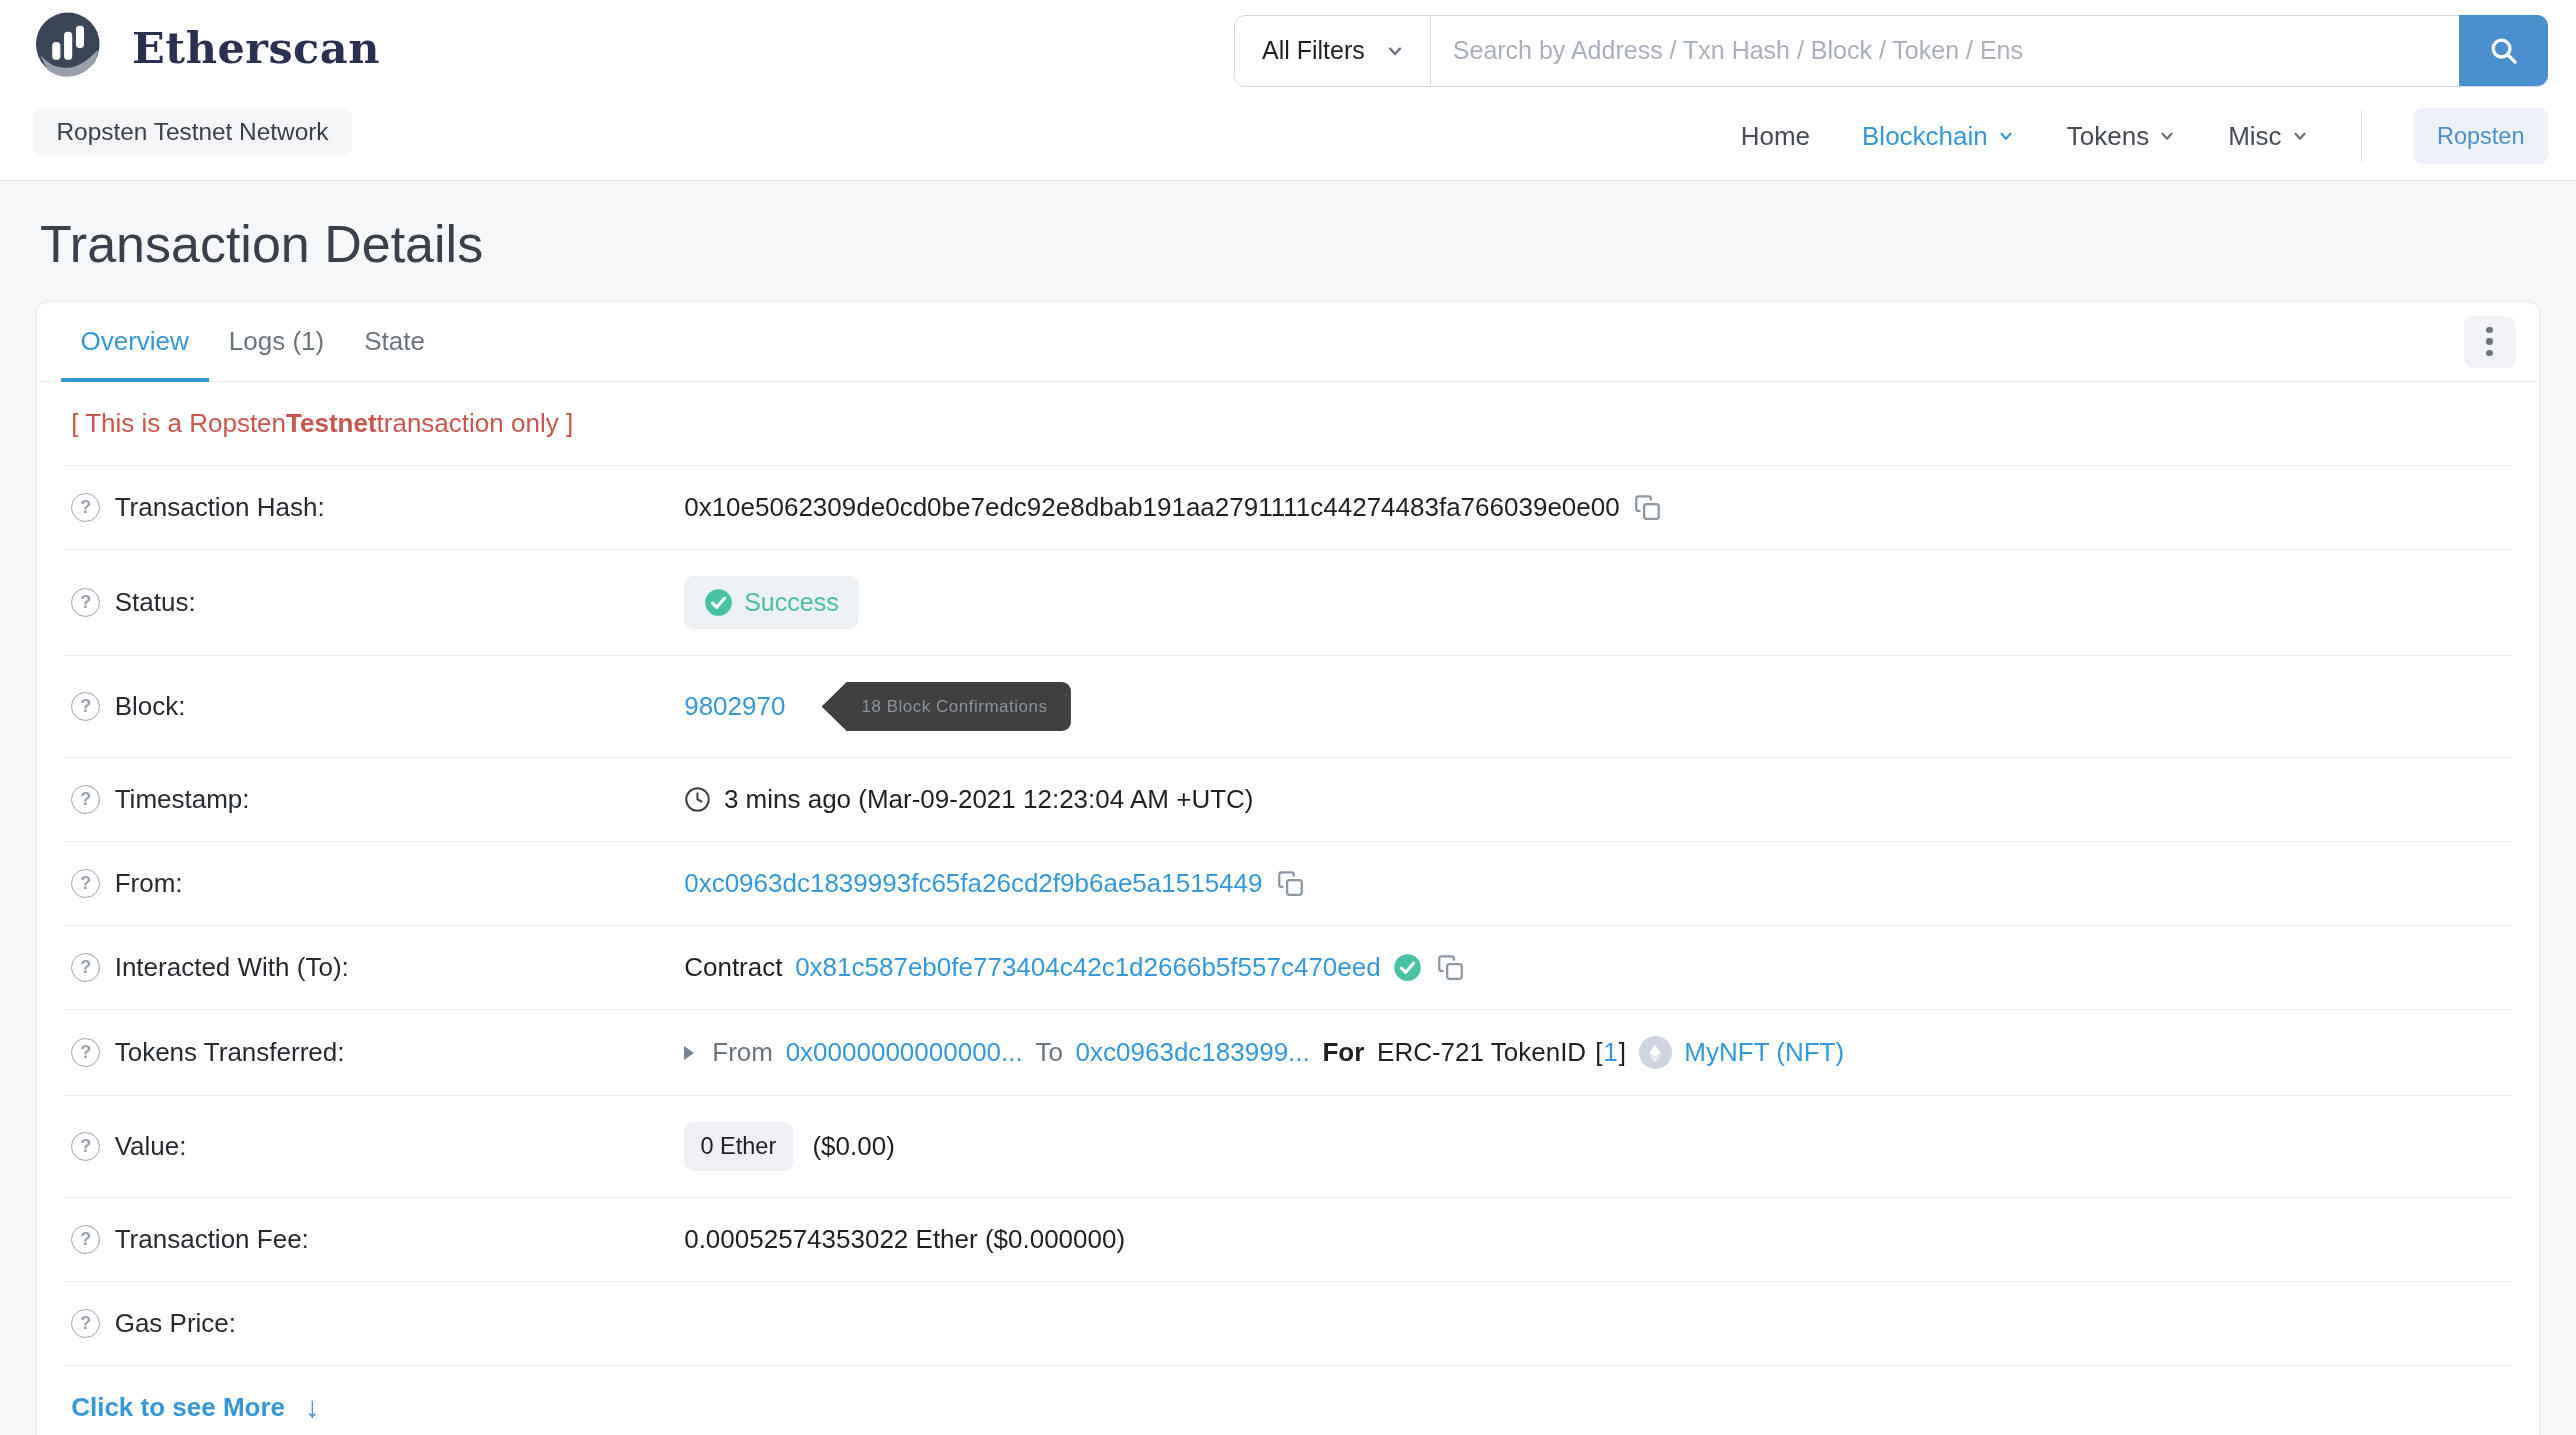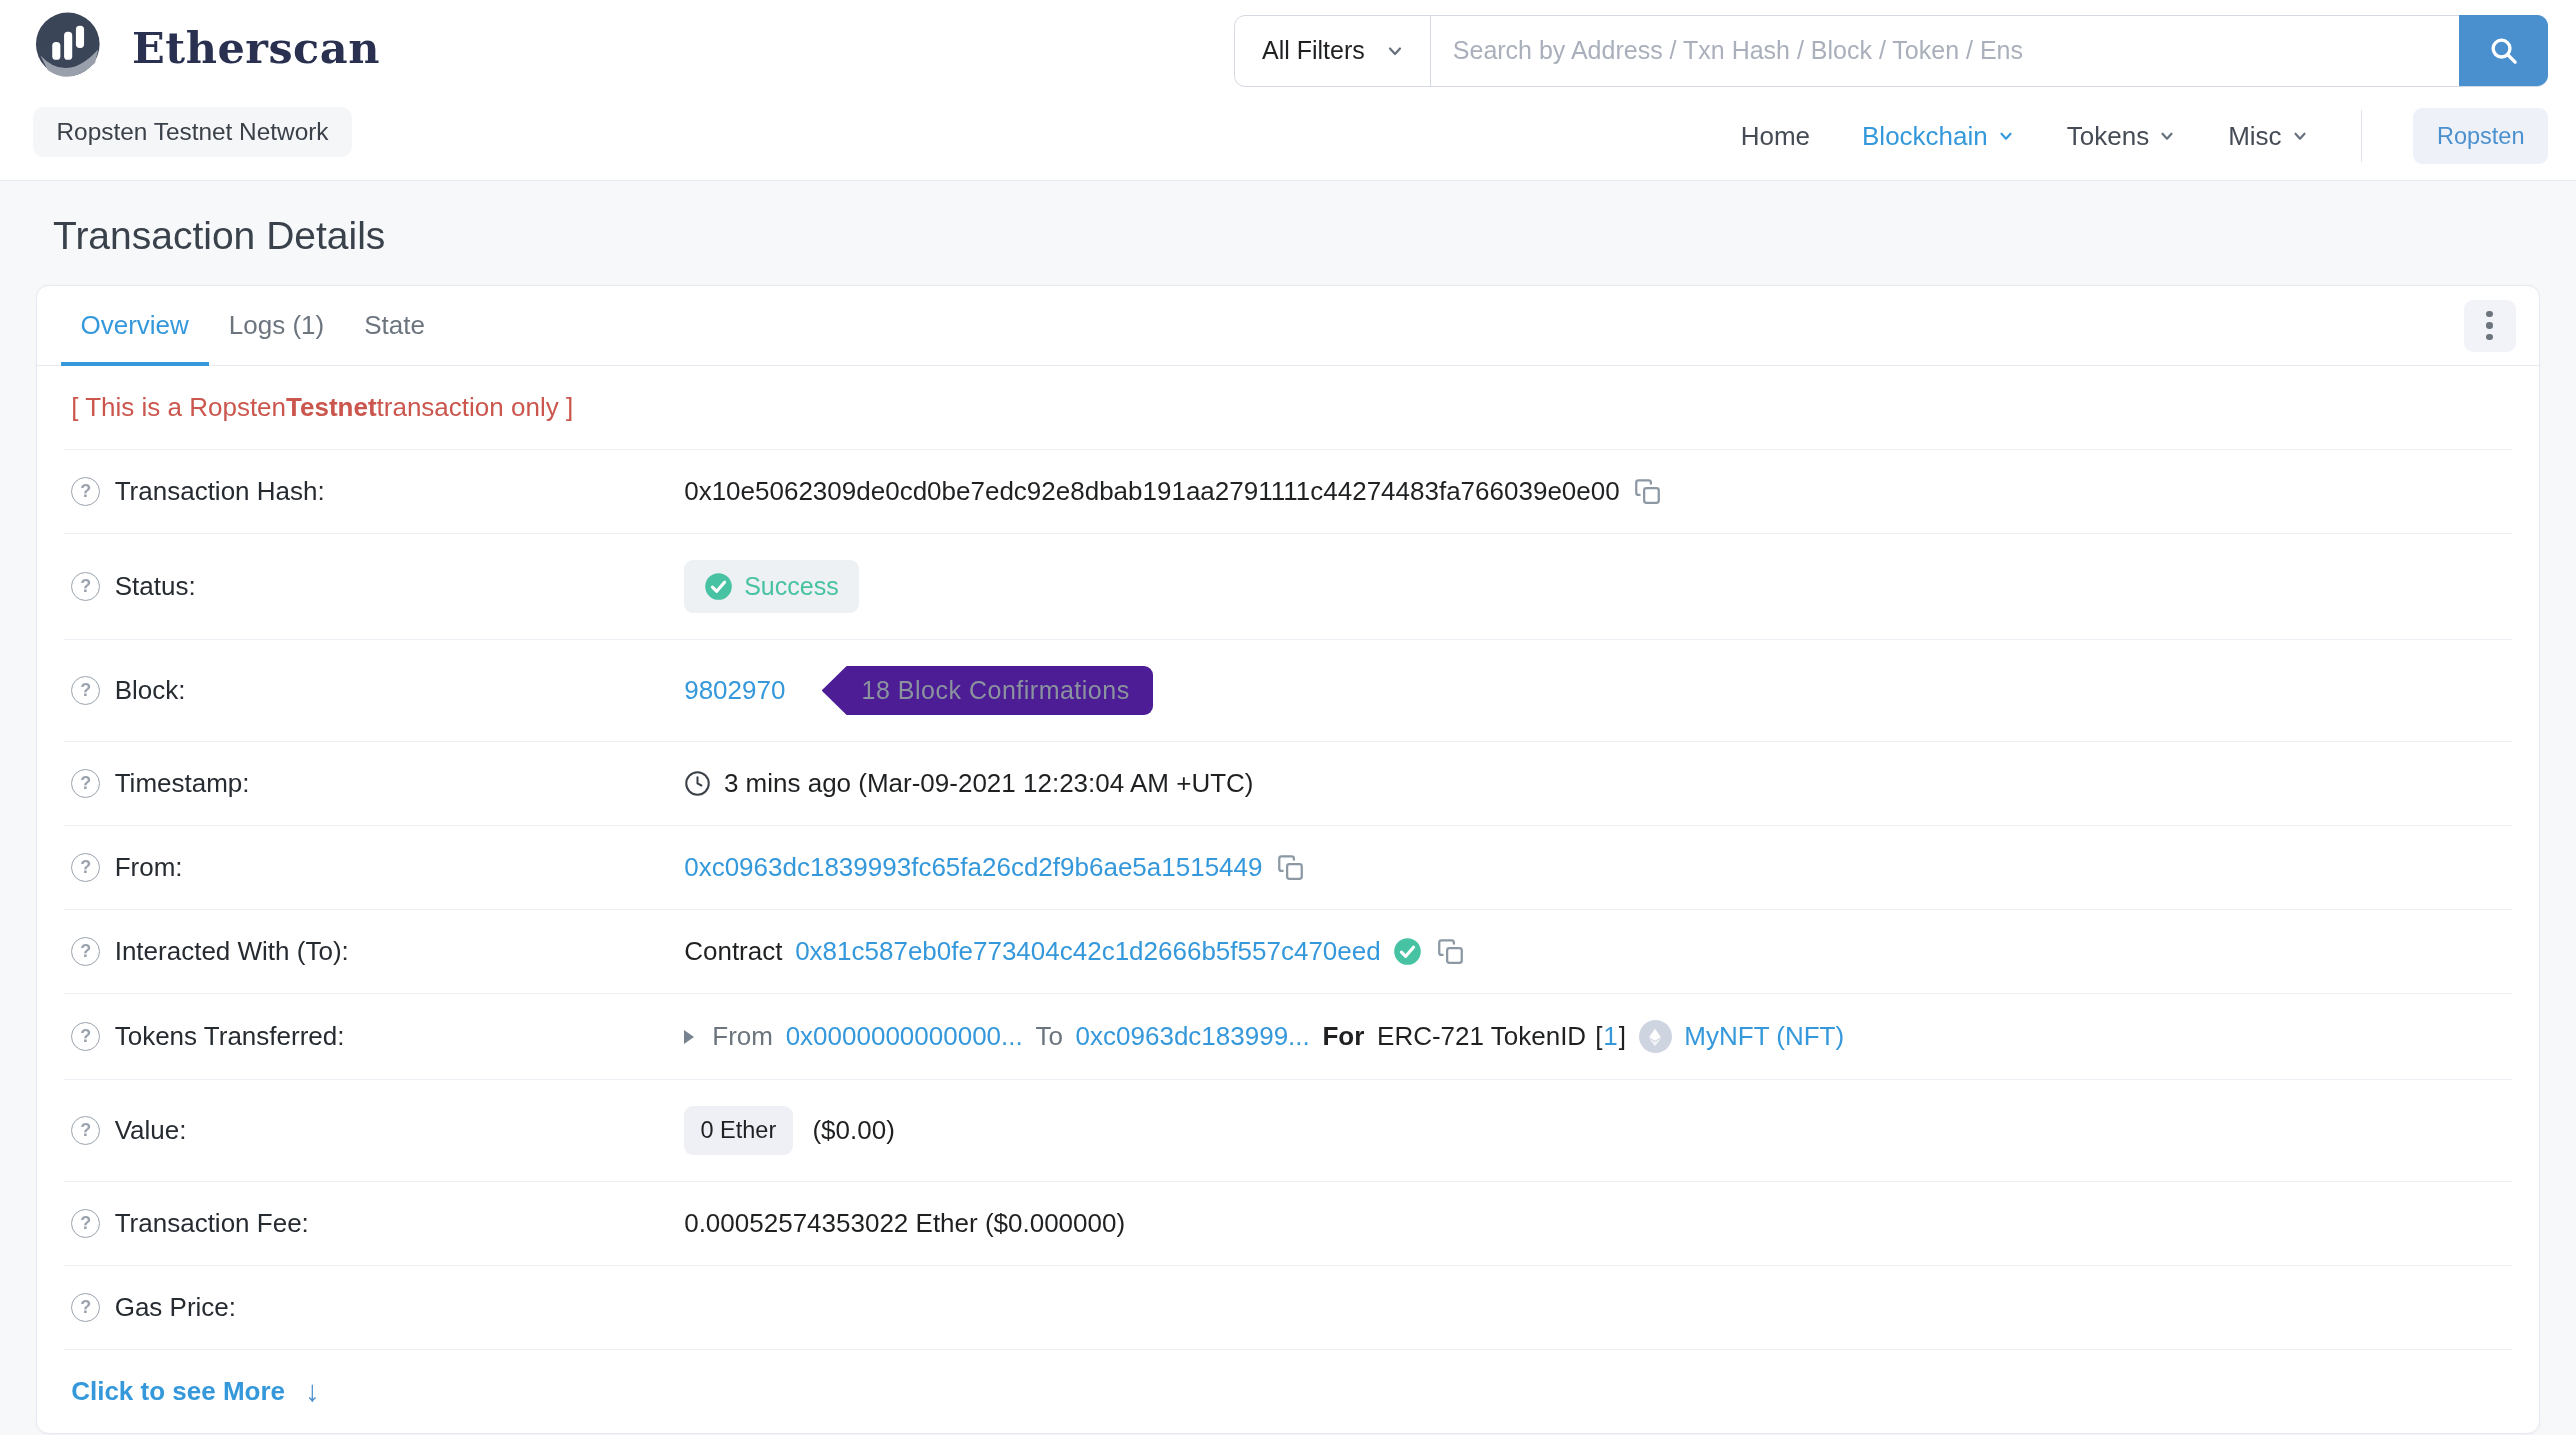--- a/index.html
+++ b/index.html
@@ -76,22 +76,22 @@
   .nav-divider { width:0.9px; height:52px; background:#e0e4eb; }
   .network-btn {
     background:#eef1f8; color:#4a90cf;
     font-size:23.5px; border:none; cursor:pointer;
     border-radius:9px; padding:14.5px 23.5px;
   }
 
   
   .main { padding:0 36px; }
   .page-title {
-    font-size:39px; font-weight:400; color:#39414b;
-    margin:33px 0 27px 17px;
+    font-size:52px; font-weight:400; color:#39414b;
+    margin:33px 0 27px 4px;
   }
   .card {
     background:#ffffff;
     border:0.9px solid #e7eaf3;
     border-radius:12.7px;
     box-shadow:0 0.9px 3.6px rgba(40,50,70,0.04);
   }
   .tabs-row {
     display:flex; align-items:center;
     padding:0 23.5px;
@@ -143,22 +143,22 @@
 
   .status-badge {
     display:inline-flex; align-items:center; gap:11px;
     background:#edf1f4; border-radius:9px;
     padding:11px 20px;
     color:#47c2a2; font-size:25px;
   }
 
   .confirm-badge {
     margin-left:23.5px;
-    background:#4c1d95; color:#8a939e;
-    font-size:25px; letter-spacing:0.5px;
+    background:#404040; color:#8a939e;
+    font-size:17px; letter-spacing:0.5px;
     height:49px; line-height:49px;
     padding:0 23.5px 0 40px;
     border-radius:0 9px 9px 0;
     clip-path:polygon(25px 0, 100% 0, 100% 100%, 25px 100%, 0 50%);
     white-space:nowrap;
   }
 
   .caret-right {
     width:0; height:0; display:inline-block;
     border-left:10px solid #77838f;

